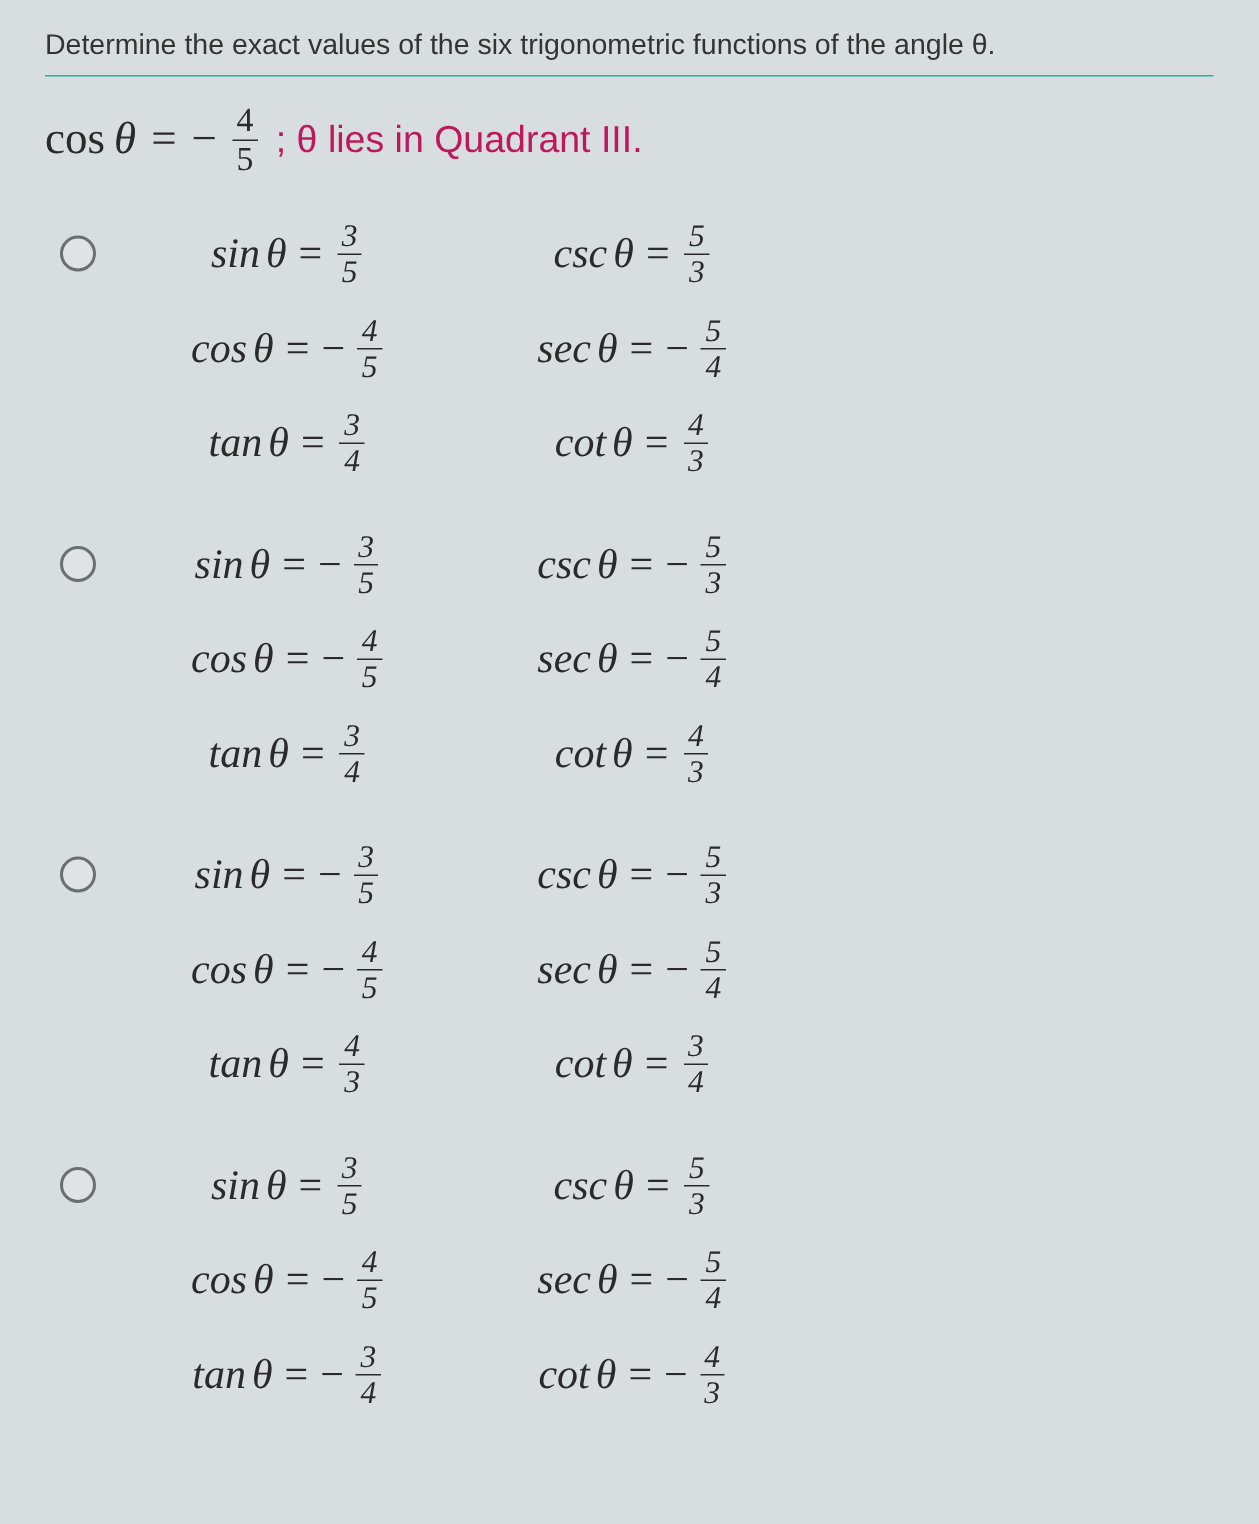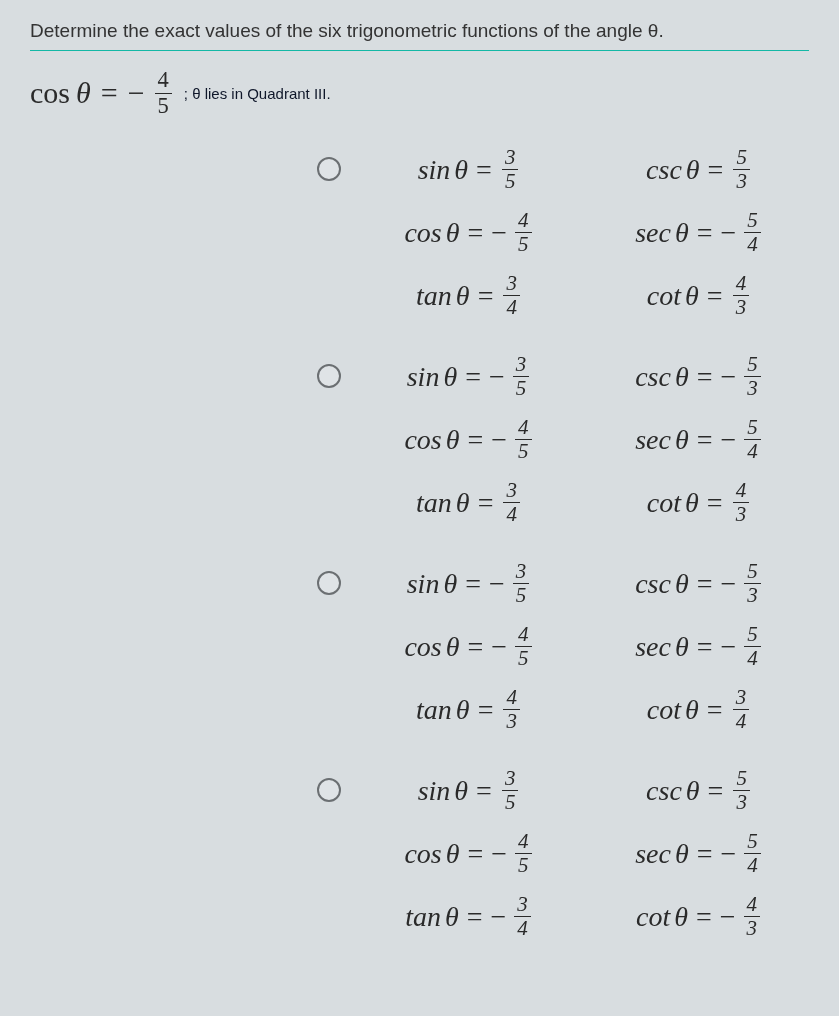--- a/index.html
+++ b/index.html
@@ -28,41 +28,40 @@
     display: flex;
     align-items: center;
     gap: 6px;
   }
   .given .fn {
     font-style: normal;
   }
   .given .var { font-style: italic; }
   .afterfrac {
     font-family: Arial, sans-serif;
-    font-size: 15px;
+    font-size: 25px;
     margin-left: 4px;
-    color: #0f172a;
+    color: #be185d;
   }
   .frac {
     display: inline-flex;
     flex-direction: column;
     align-items: center;
     vertical-align: middle;
     font-size: 0.75em;
     line-height: 1;
     margin: 0 2px;
   }
   .frac .num { padding: 0 3px 1px 3px; }
   .frac .den { border-top: 1.5px solid #2a2a2a; padding: 1px 3px 0 3px; }
   .options {
     display: flex;
     flex-direction: column;
     gap: 36px;
     padding-left: 10px;
-    align-items: flex-end;
   }
   .option {
     display: flex;
     align-items: flex-start;
     gap: 18px;
   }
   .radio {
     width: 20px;
     height: 20px;
     border: 2px solid #6b6f72;

